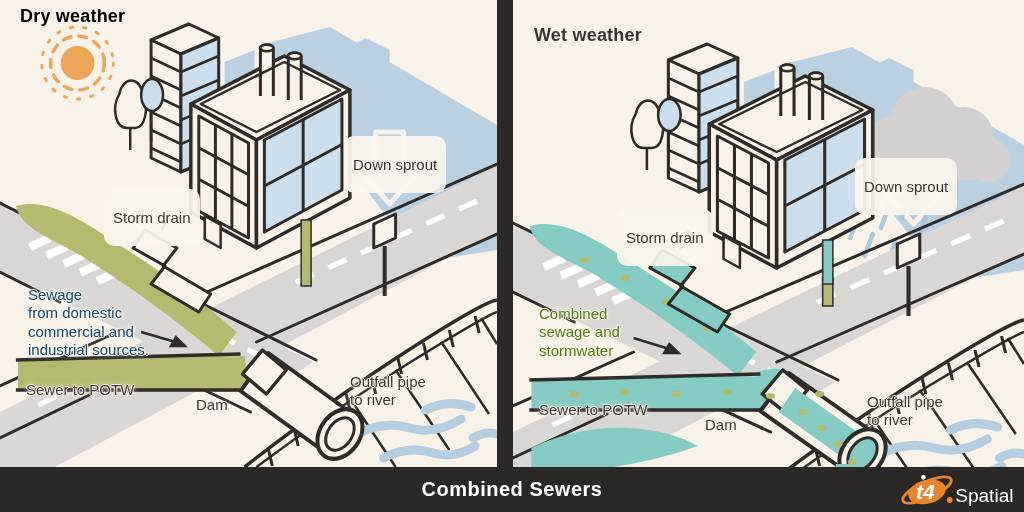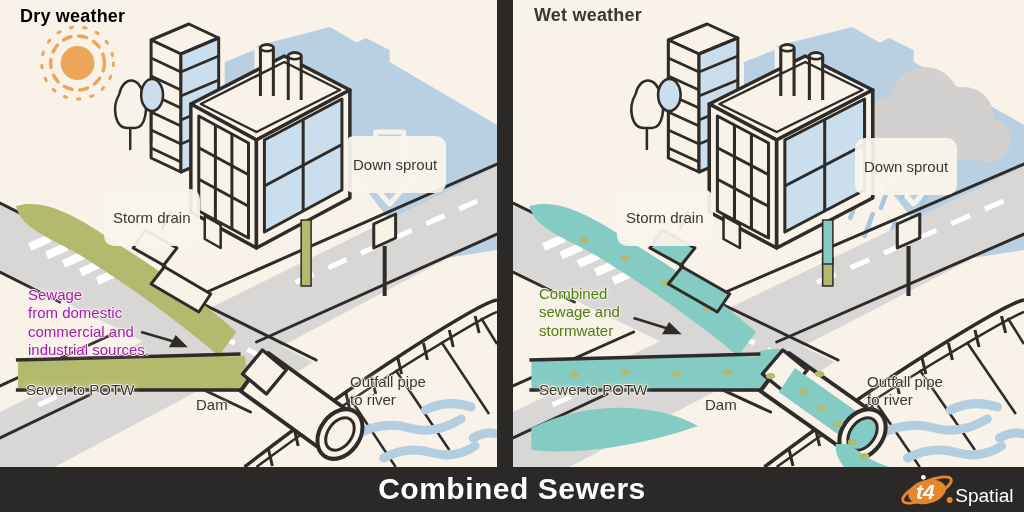--- a/index.html
+++ b/index.html
@@ -1,32 +1,32 @@
 <!DOCTYPE html>
 <html><head>
 <meta charset="utf-8">
 <style>
   html,body{margin:0;padding:0;}
   body{width:1024px;height:512px;overflow:hidden;font-family:"Liberation Sans","DejaVu Sans",sans-serif;}
   .stage{position:relative;width:1024px;height:512px;background:#f8f2e9;}
   .panel{position:absolute;top:0;height:467px;overflow:hidden;}
   #panel-dry{left:0;width:497px;}
-  #panel-wet{left:513px;width:511px;}
+  #panel-wet{left:513px;width:511px;margin-top:20px;}
   .art{position:absolute;inset:0;}
   .art svg{display:block;width:100%;height:100%;}
   .divider{position:absolute;top:0;left:497px;width:16px;height:467px;background:#2b2927;}
   .panel-title{position:absolute;font-size:18px;font-weight:bold;color:#3a3733;letter-spacing:.2px;}
   .lbl{position:absolute;font-size:15px;color:#3a3733;white-space:pre-line;line-height:1.22;
        text-shadow:0 1px 0 #f8f2e9,0 -1px 0 #f8f2e9,1px 0 0 #f8f2e9,-1px 0 0 #f8f2e9,0 0 6px #f8f2e9;}
   .bubble{position:absolute;font-size:15px;color:#3a3733;background:rgba(250,245,236,.93);
           border-radius:10px;padding:20px 9px;white-space:nowrap;}
   .center{text-align:left;}
   .footer{position:absolute;left:0;top:467px;width:1024px;height:45px;background:#2b2927;}
   .footer-title{position:absolute;left:0;top:0;width:100%;height:45px;line-height:44px;text-align:center;
-                color:#ffffff;font-size:30px;font-weight:bold;letter-spacing:.5px;}
+                color:#ffffff;font-size:20px;font-weight:bold;letter-spacing:.5px;}
   .logo{position:absolute;right:6px;top:3px;width:122px;height:40px;}
 </style>
 </head>
 <body>
 
 <div class="stage" style="background: rgb(248, 242, 233);">
 
   <section class="panel" id="panel-dry">
     <div class="art" id="art-dry">
         <svg viewBox="0 0 500 467" preserveAspectRatio="none">
@@ -150,21 +150,21 @@
           <g stroke="#2e2b28" stroke-width="2.5" fill="#2e2b28">
     <line x1="142" y1="332" x2="180" y2="343"></line>
     <polygon points="186,346 172,346 177,337"></polygon>
     <line x1="172" y1="210" x2="163" y2="230" fill="none"></line>
           </g>
         </svg>
       </div>
     <div class="panel-title" style="left: 20px; top: 6px; color: #000000;">Dry weather</div>
     <div class="bubble" style="left: 344px; top: 136px; color: rgb(58, 55, 51);">Down sprout</div>
     <div class="bubble" style="left: 104px; top: 189px; color: rgb(58, 55, 51);">Storm drain</div>
-    <div class="lbl" style="left: 28px; top: 286px; width: 160px; color: #a21caf;">Sewage
+    <div class="lbl" style="left: 28px; top: 286px; width: 160px; color: #0c4a6e;">Sewage
 from domestic
 commercial and
 industrial sources.</div>
     <div class="lbl" style="left: 26px; top: 381px; color: rgb(58, 55, 51);">Sewer to POTW</div>
     <div class="lbl" style="left: 196px; top: 396px; color: rgb(58, 55, 51);">Dam</div>
     <div class="lbl center" style="left: 350px; top: 373px; width: 112px; color: rgb(58, 55, 51);">Outfall pipe
 to river</div>
   </section>
 
   <section class="panel" id="panel-wet">

